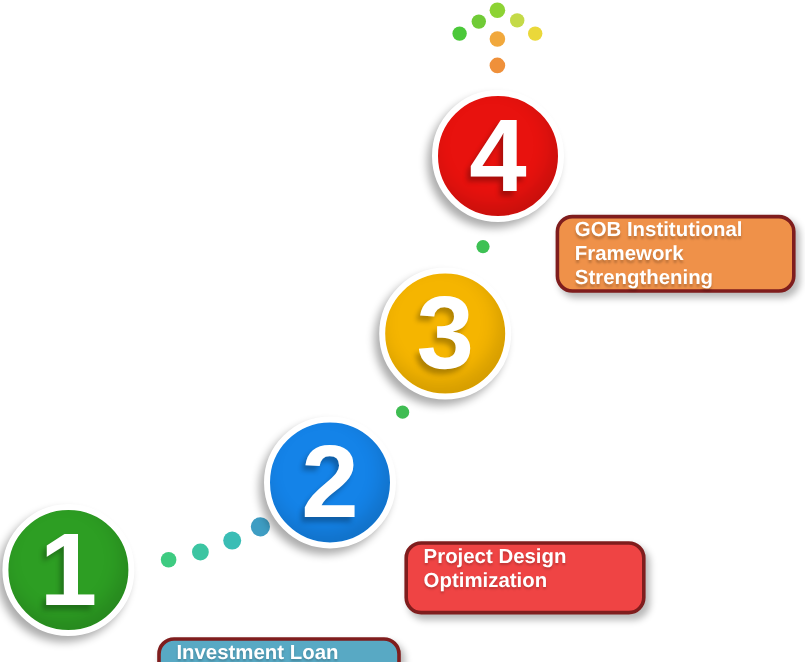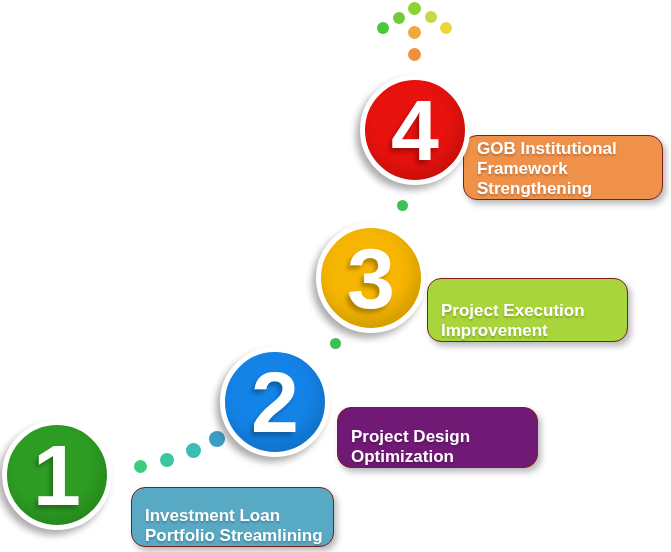--- a/index.html
+++ b/index.html
@@ -37,27 +37,28 @@
     text-shadow: -3px 4px 4px rgba(0,0,0,0.28);
   }
   #circle-1 { left: 2px;   top: 420px; }
   #circle-2 { left: 220px; top: 347px; }
   #circle-3 { left: 316px; top: 223px; }
   #circle-4 { left: 360px; top: 75px;  }
 
   
   .label-box {
     position: absolute;
-    border: 1px solid #7f1d1d;
+    border: 3px solid #7f1d1d;
     border-radius: 14px;
     box-sizing: border-box;
     display: flex;
-    align-items: flex-end;
+    align-items: flex-start;
     z-index: 2;
     box-shadow: 3px 4px 6px rgba(0,0,0,0.28);
+    margin-top: 44px;
   }
   .label-box .txt {
     color: #ffffff;
     font-weight: bold;
     font-size: 17px;
     line-height: 20px;
     padding-left: 13px;
     padding-right: 6px;
     white-space: pre-line;
     text-shadow: 0 2px 2px rgba(0,0,0,0.22);
@@ -109,32 +110,28 @@
   <span class="dot" id="dot-f7" style="background-color: rgb(239, 144, 58);"></span>
 
   <div class="label-box" id="label-1" style="background-color: rgb(88, 169, 196);">
     <span class="txt">Investment Loan
 Portfolio Streamlining</span>
   </div>
   <div class="circle" id="circle-1" style="background-color: rgb(45, 158, 35);">
     <span class="num">1</span>
   </div>
 
-  <div class="label-box" id="label-2" style="background-color: #701a75;">
+  <div class="label-box" id="label-2" style="background-color: #ef4444;">
     <span class="txt">Project Design
 Optimization</span>
   </div>
   <div class="circle" id="circle-2" style="background-color: rgb(20, 131, 232);">
     <span class="num">2</span>
   </div>
 
-  <div class="label-box" id="label-3" style="background-color: rgb(169, 213, 60);">
-    <span class="txt">Project Execution
-Improvement</span>
-  </div>
   <div class="circle" id="circle-3" style="background-color: rgb(245, 181, 0);">
     <span class="num">3</span>
   </div>
 
   <div class="label-box" id="label-4" style="background-color: rgb(239, 145, 73);">
     <span class="txt">GOB Institutional
 Framework
 Strengthening</span>
   </div>
   <div class="circle" id="circle-4" style="background-color: rgb(232, 18, 14);">

